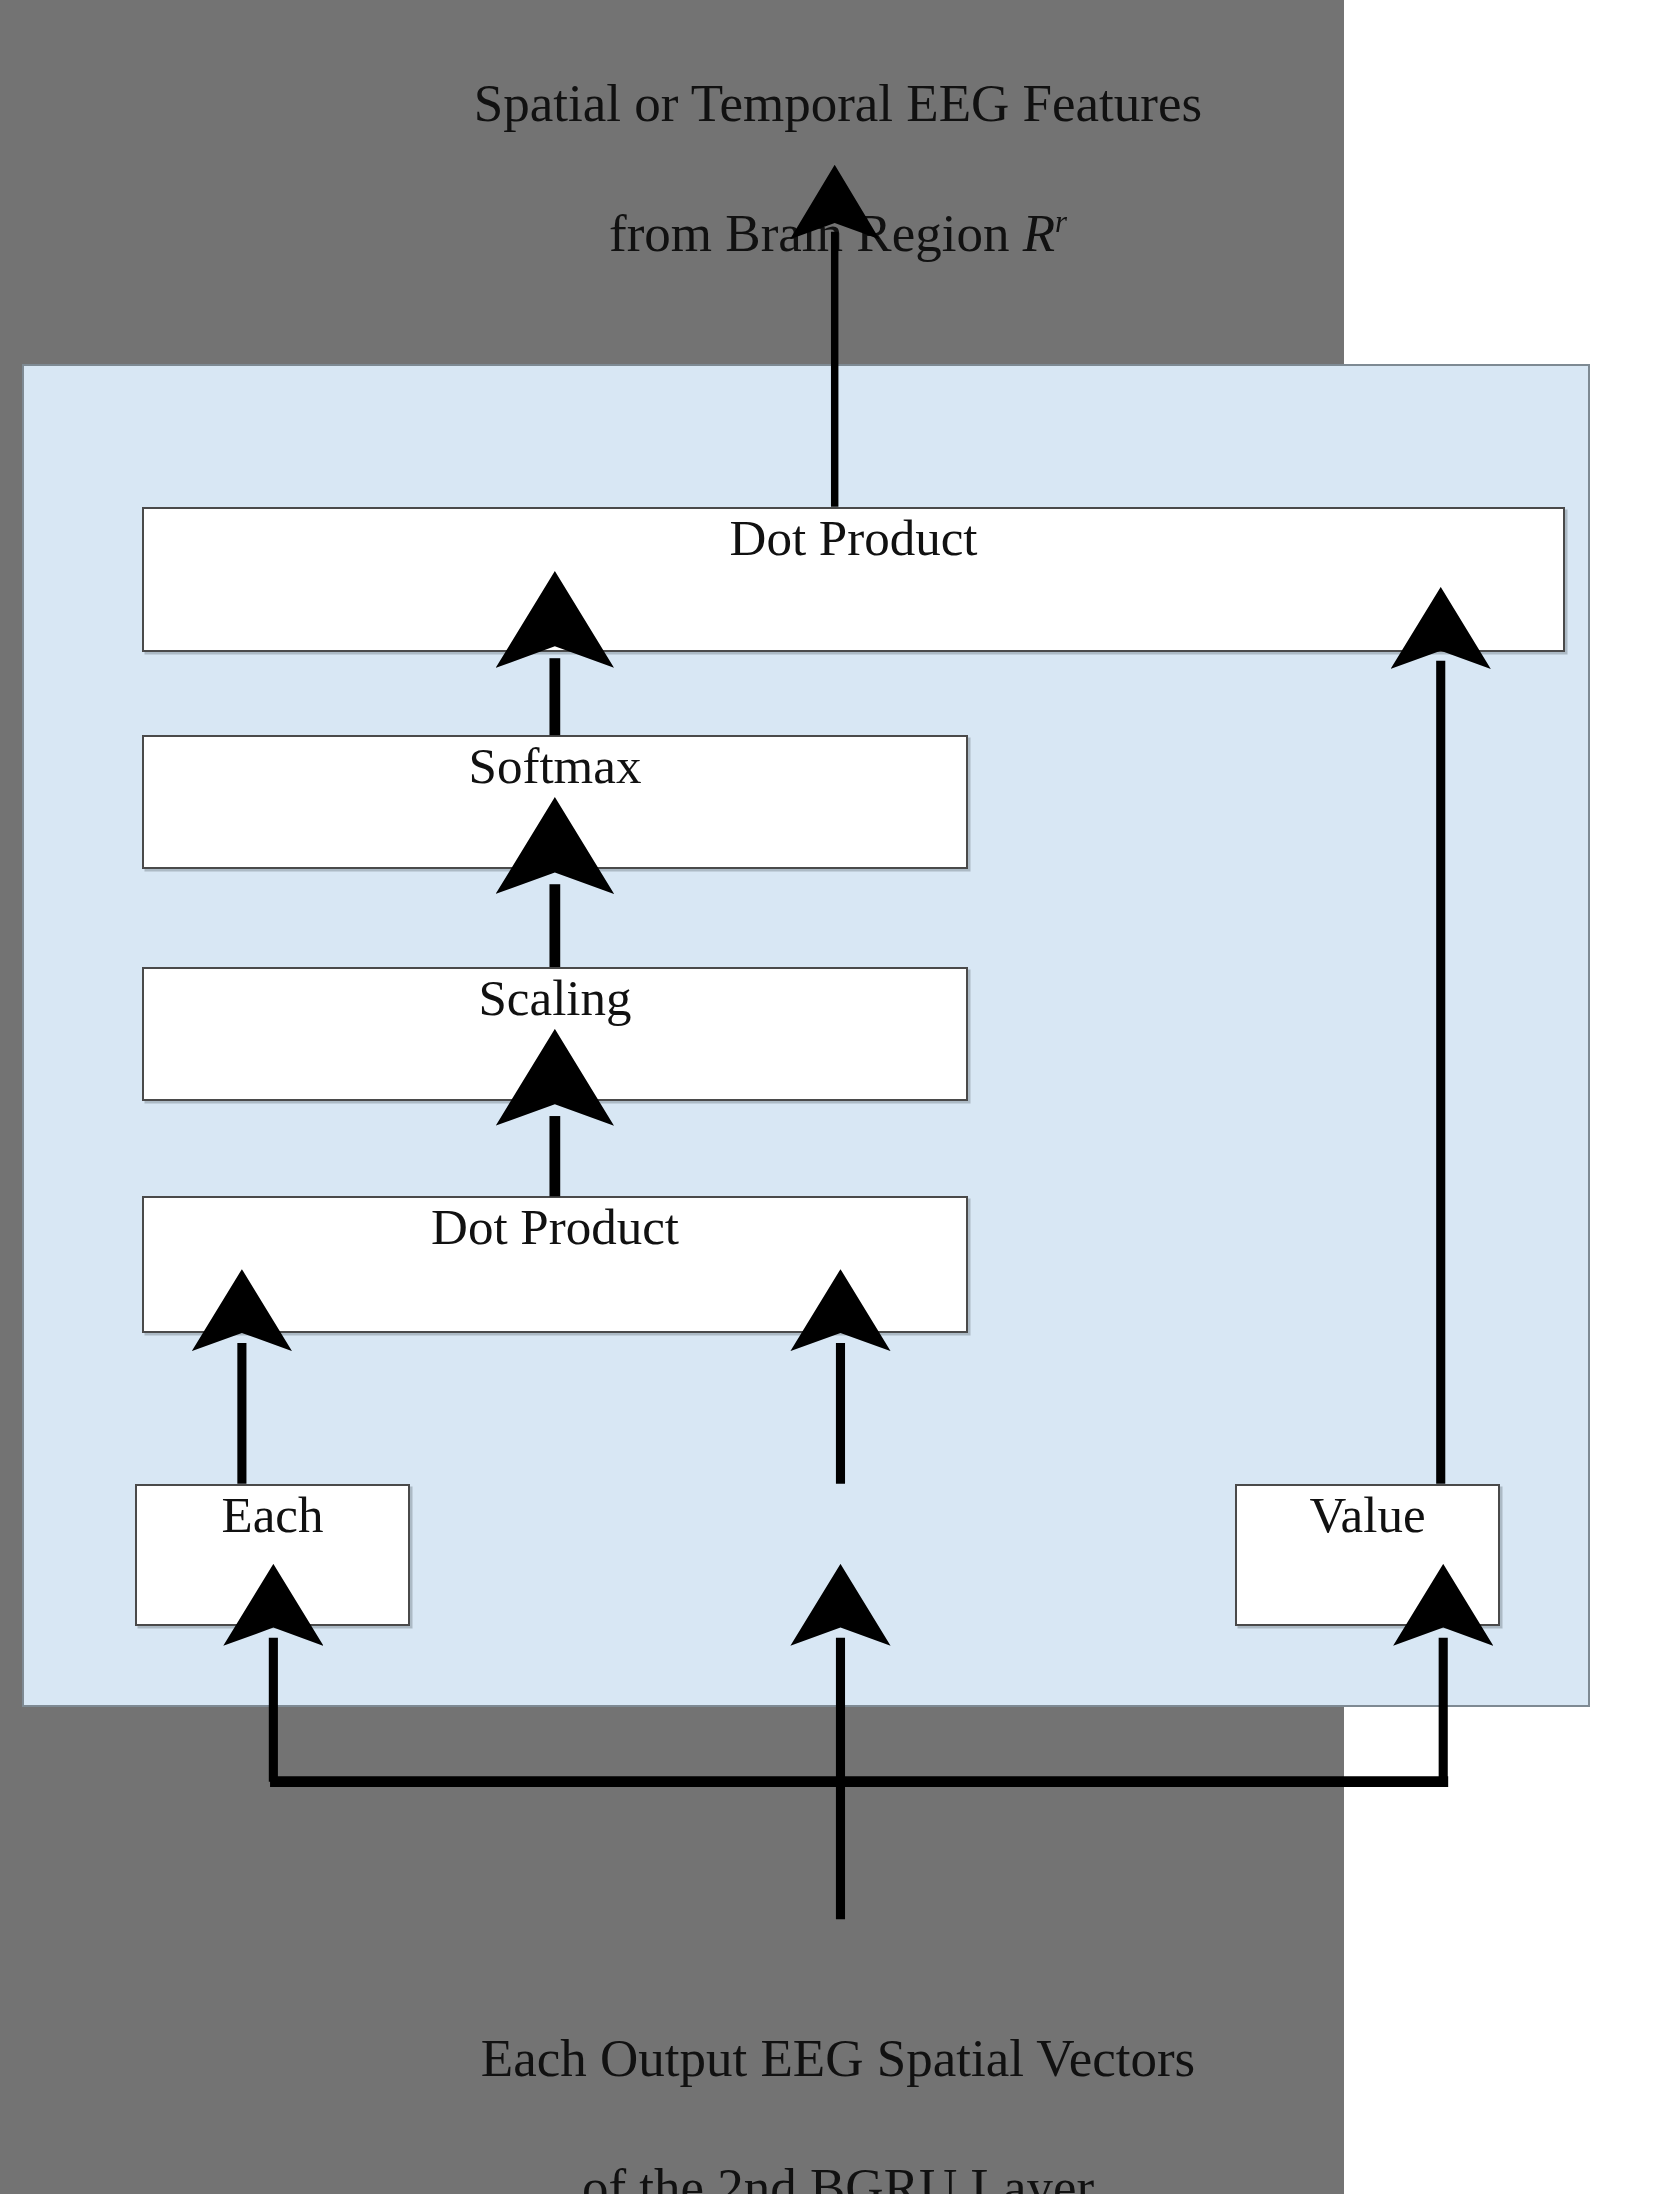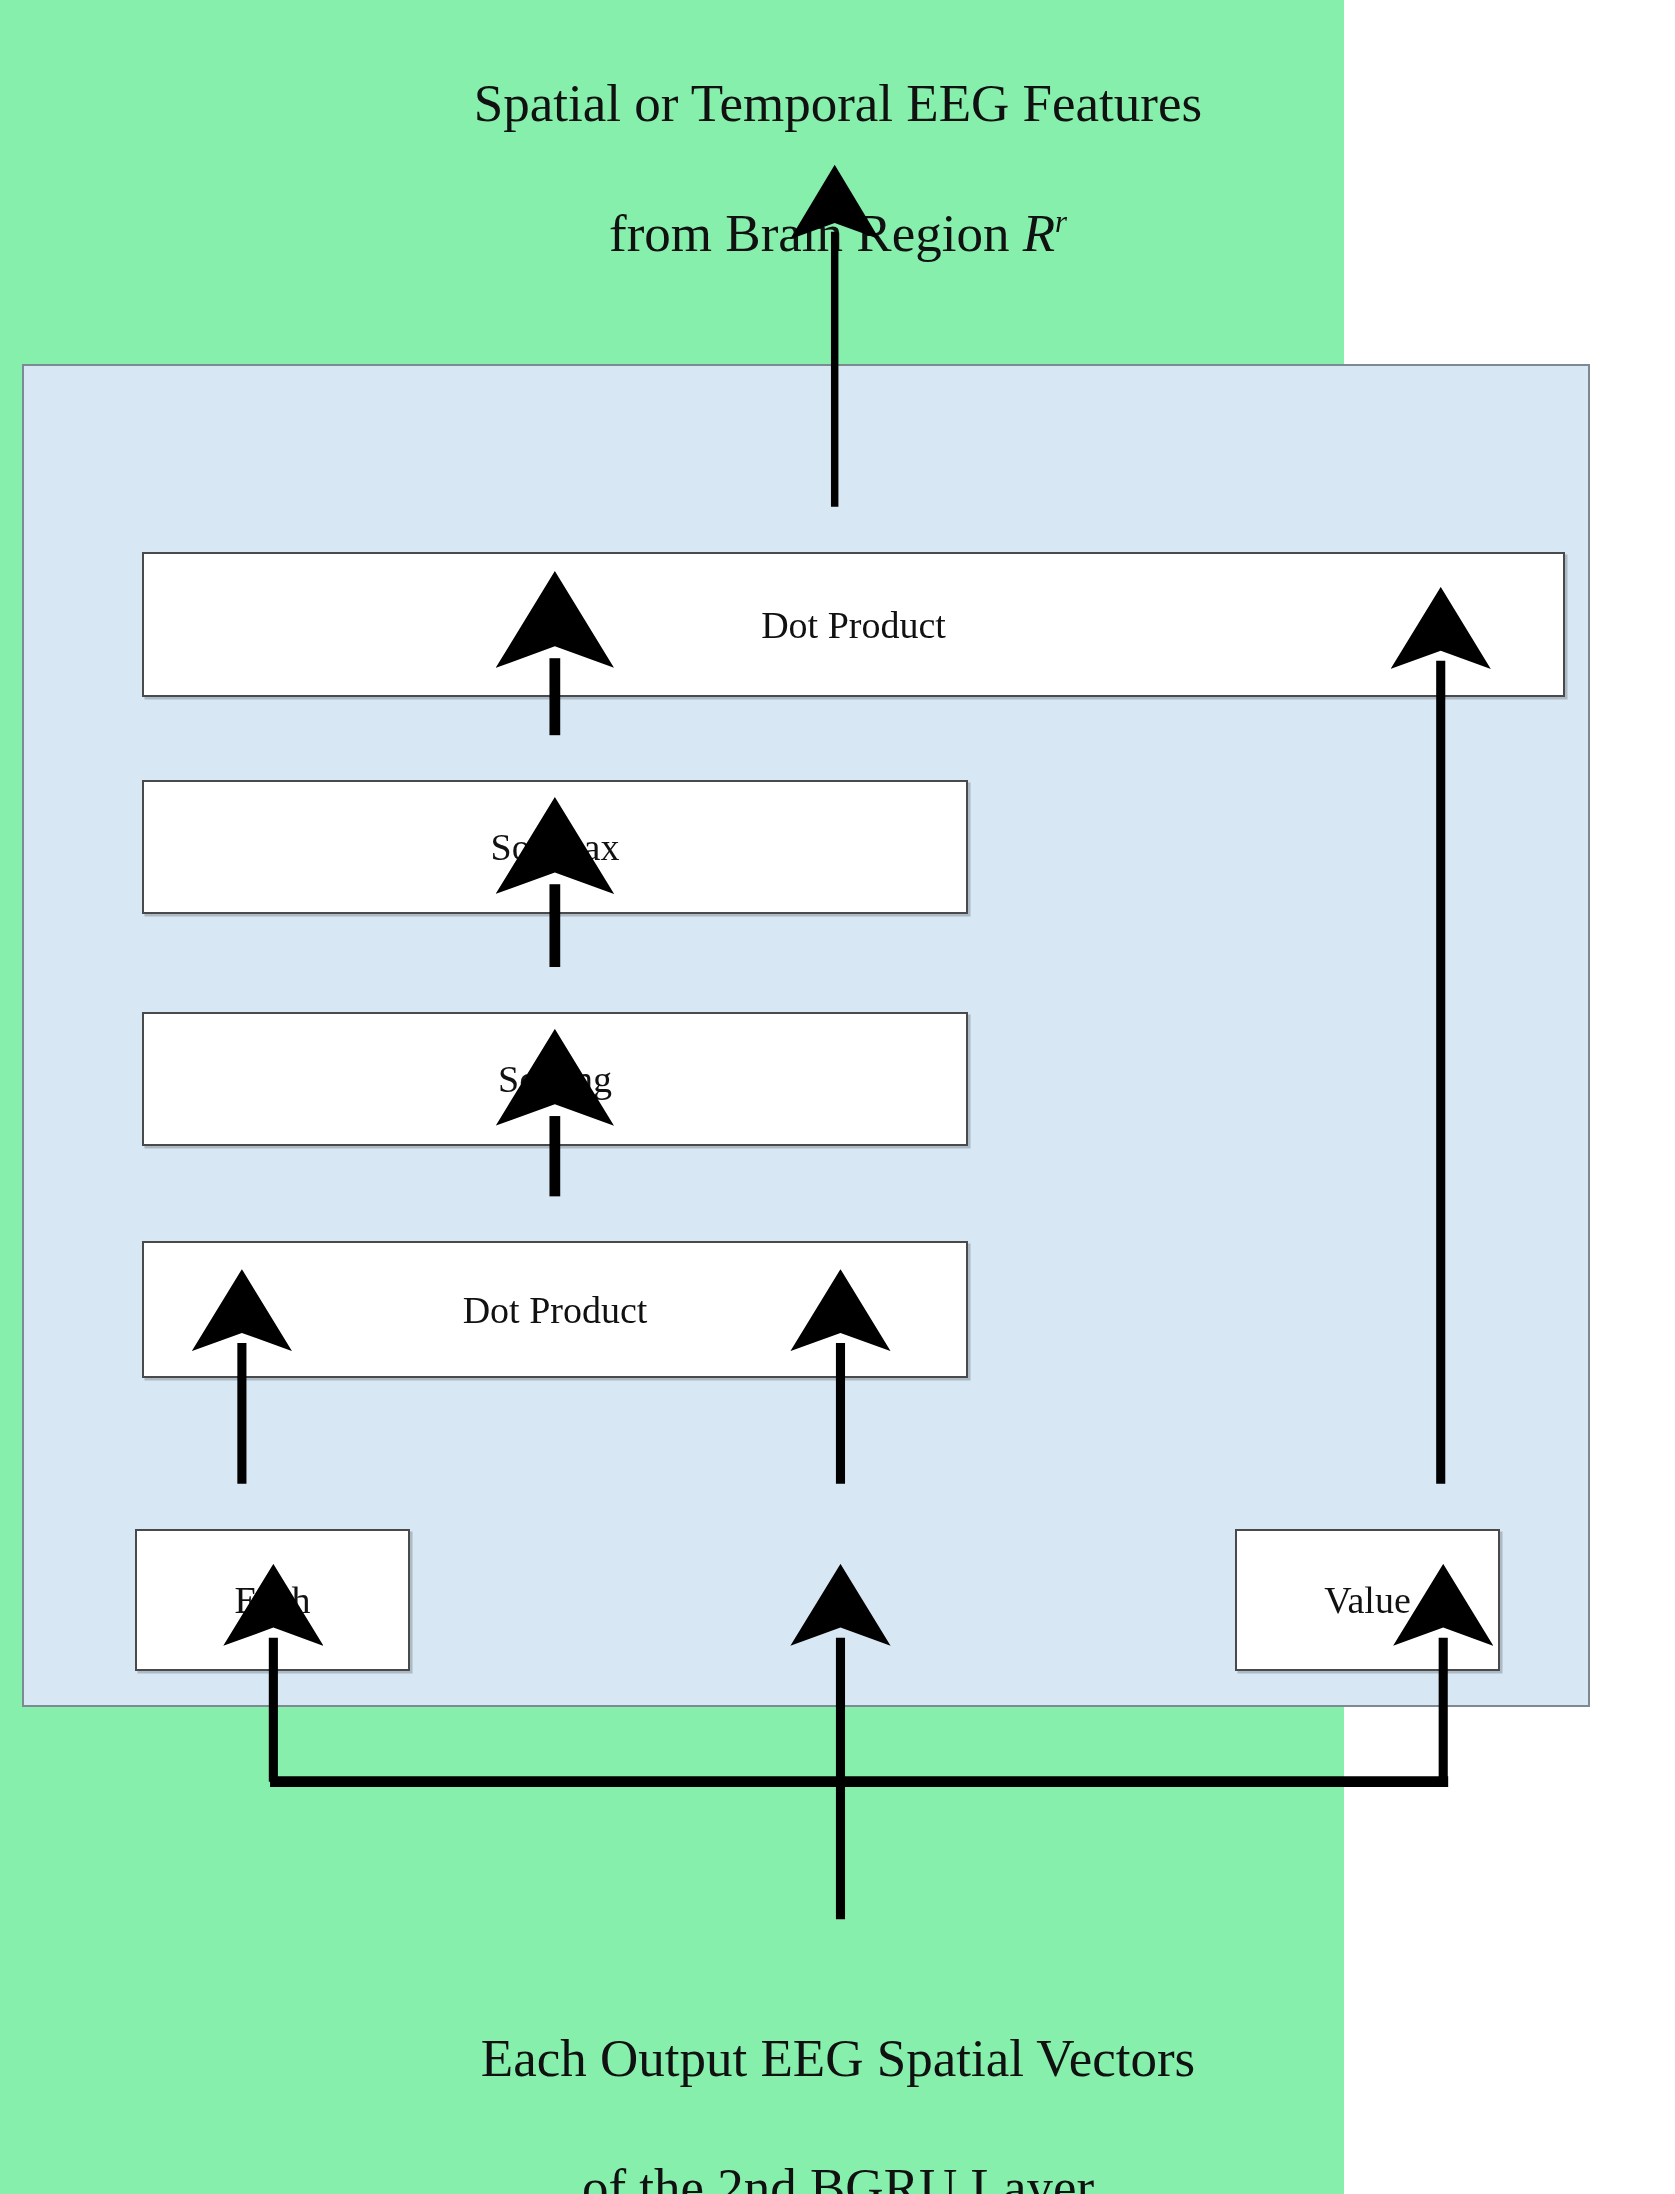--- a/index.html
+++ b/index.html
@@ -11,21 +11,21 @@
     width: 1676px;
     height: 2194px;
     font-family: "Liberation Serif", "DejaVu Serif", serif;
     color: #000000;
     overflow: hidden;
   }
   #stage {
     position: relative;
     width: 1344px;
     height: 2194px;
-    background: #86efac;
+    background: #737373;
   }
 
   
   .caption {
     position: absolute;
     text-align: center;
     font-size: 53px;
     line-height: 1.22;
     color: #111111;
     white-space: pre-line;
@@ -73,26 +73,25 @@
     color: #111111;
   }
 
   
   .box {
     position: absolute;
     background: #ffffff;
     border: 2.5px solid #4a4a4a;
     box-sizing: border-box;
     display: flex;
-    align-items: center;
+    align-items: flex-start;
     justify-content: center;
-    font-size: 38px;
+    font-size: 51px;
     color: #111111;
     box-shadow: 2.5px 2.5px 0 rgba(120,130,140,0.45);
-    margin-top: 45px;
   }
 
   #box-dot-product-top { left: 142px; top: 507px;  width: 1423px; height: 145px; }
   #box-softmax         { left: 142px; top: 735px;  width:  826px; height: 134px; }
   #box-scaling         { left: 142px; top: 967px; width:  826px; height: 134px; }
   #box-dot-product-bot { left: 142px; top: 1196px; width:  826px; height: 137px; }
 
   #box-query { left: 135px;  top: 1484px; width: 275px; height: 142px; }
   #box-key   { left: 708px;  top: 1484px; width: 275px; height: 142px; }
   #box-value { left: 1235px; top: 1484px; width: 265px; height: 142px; }

